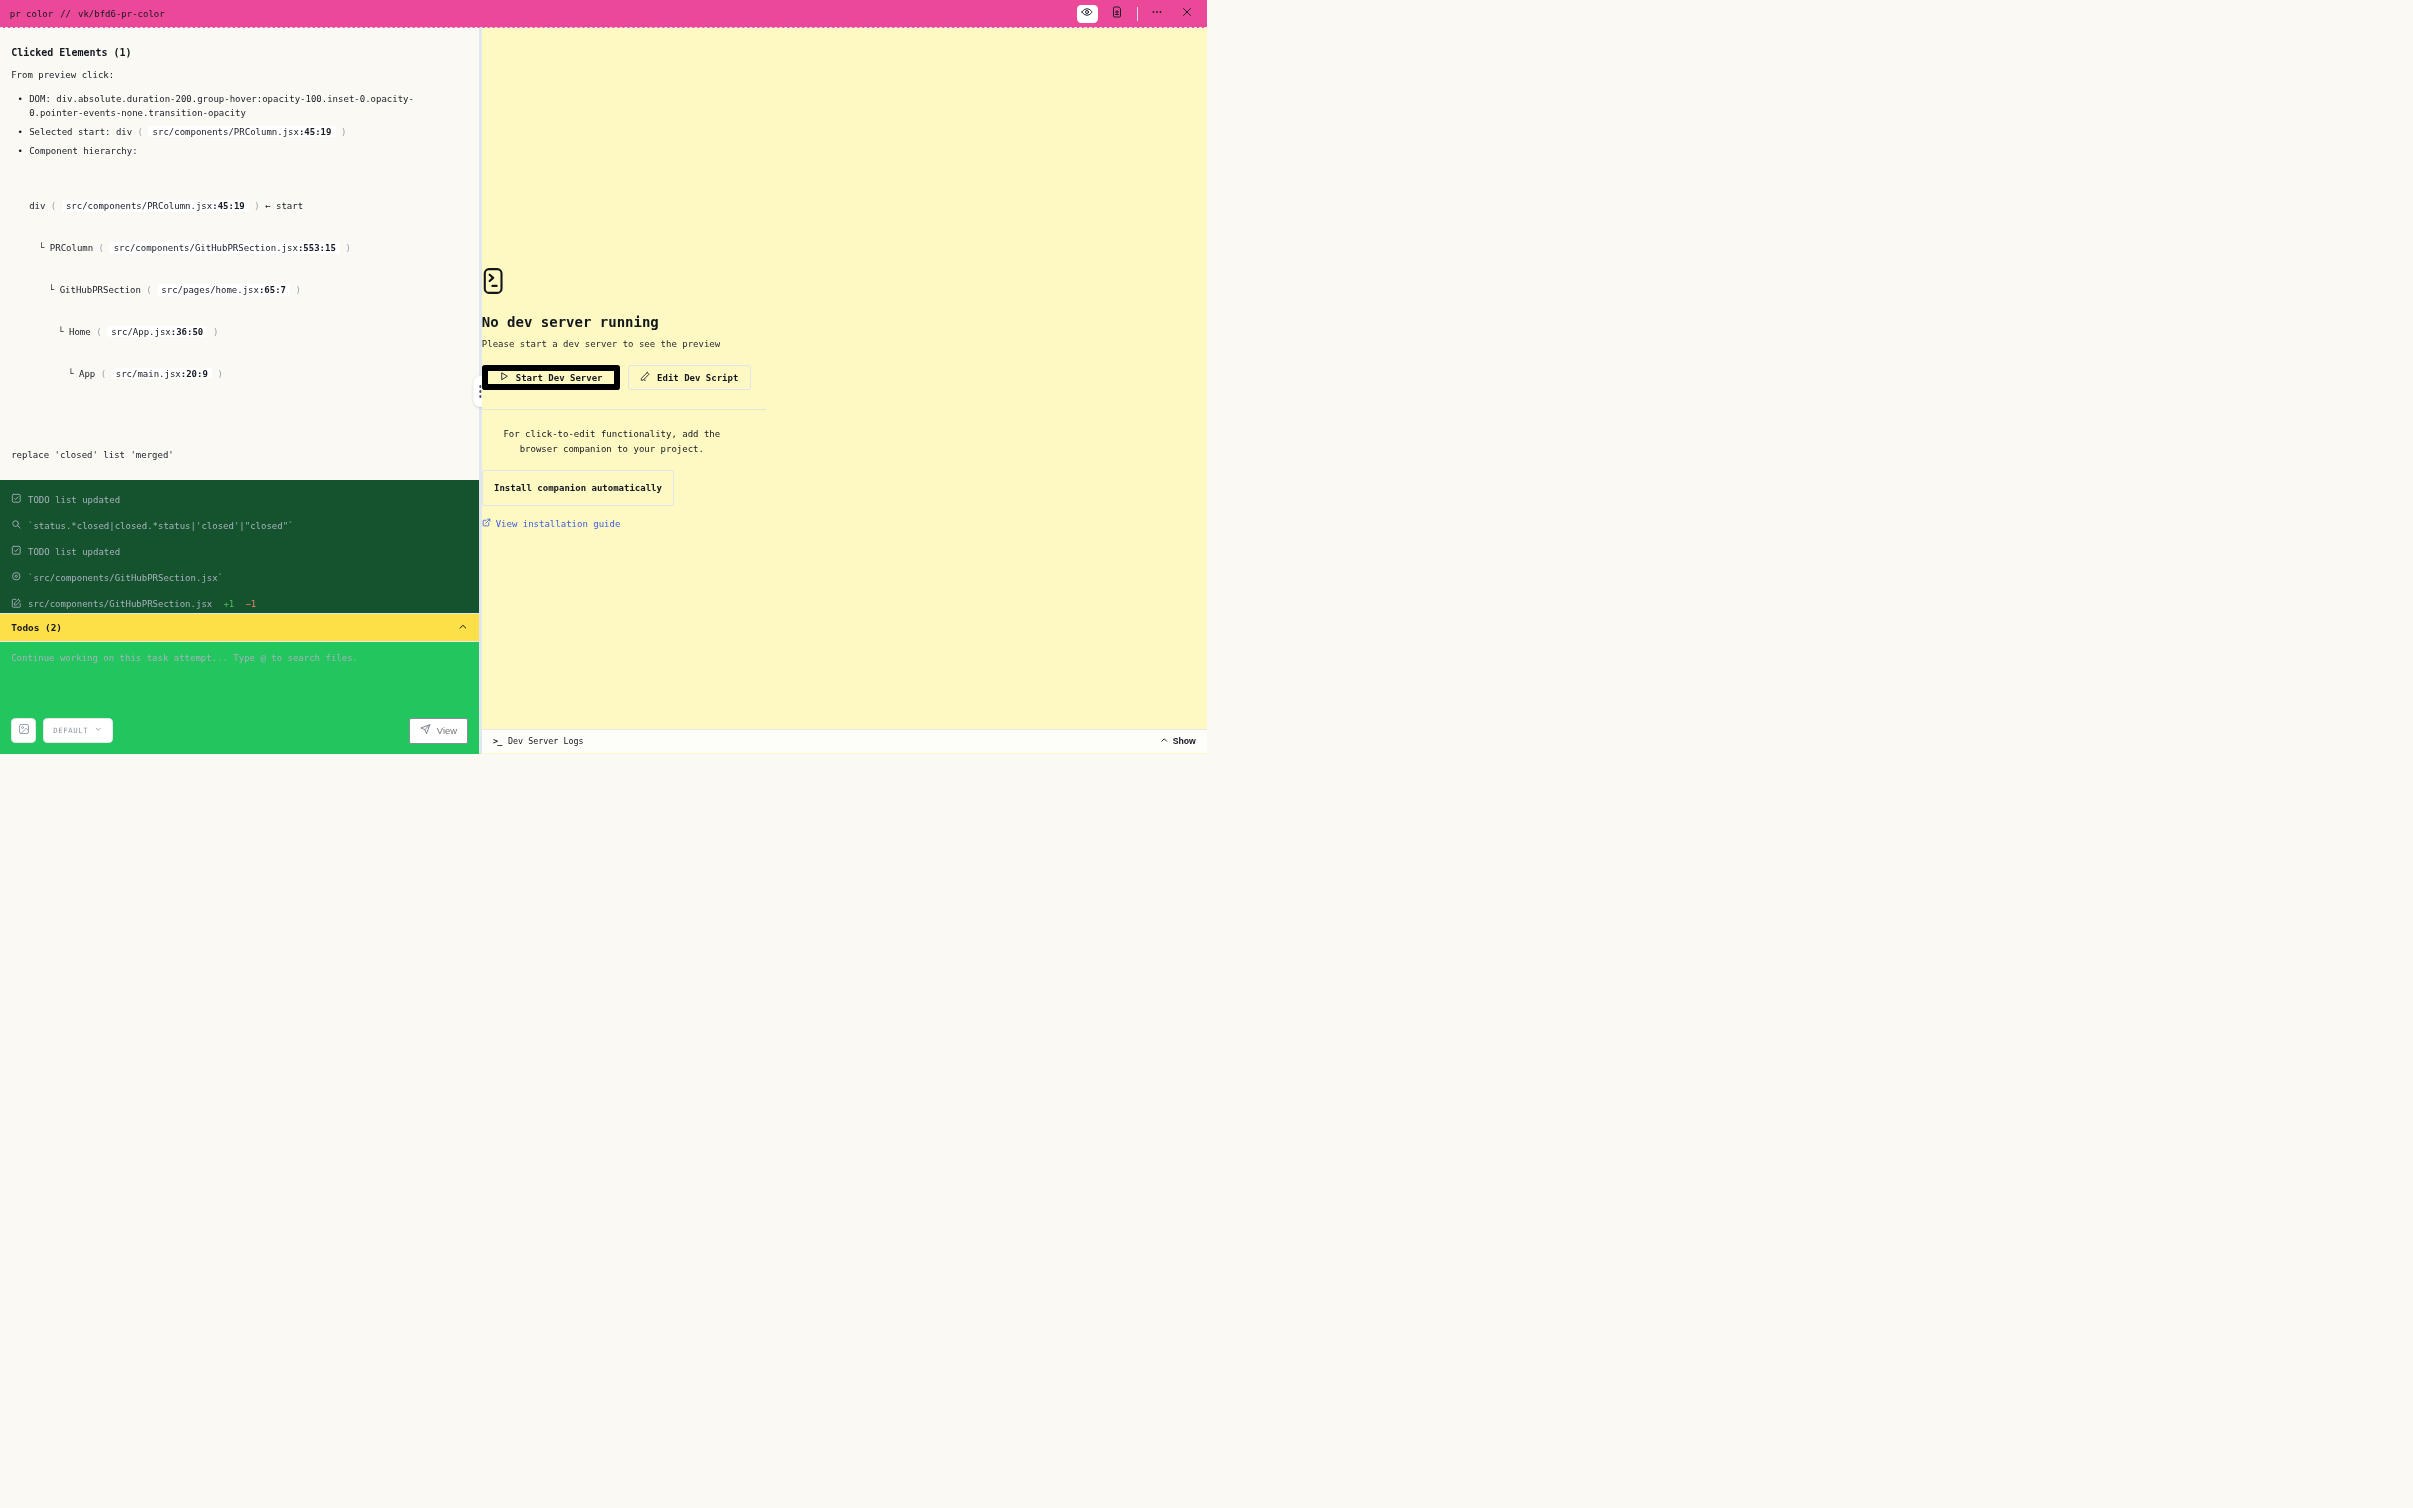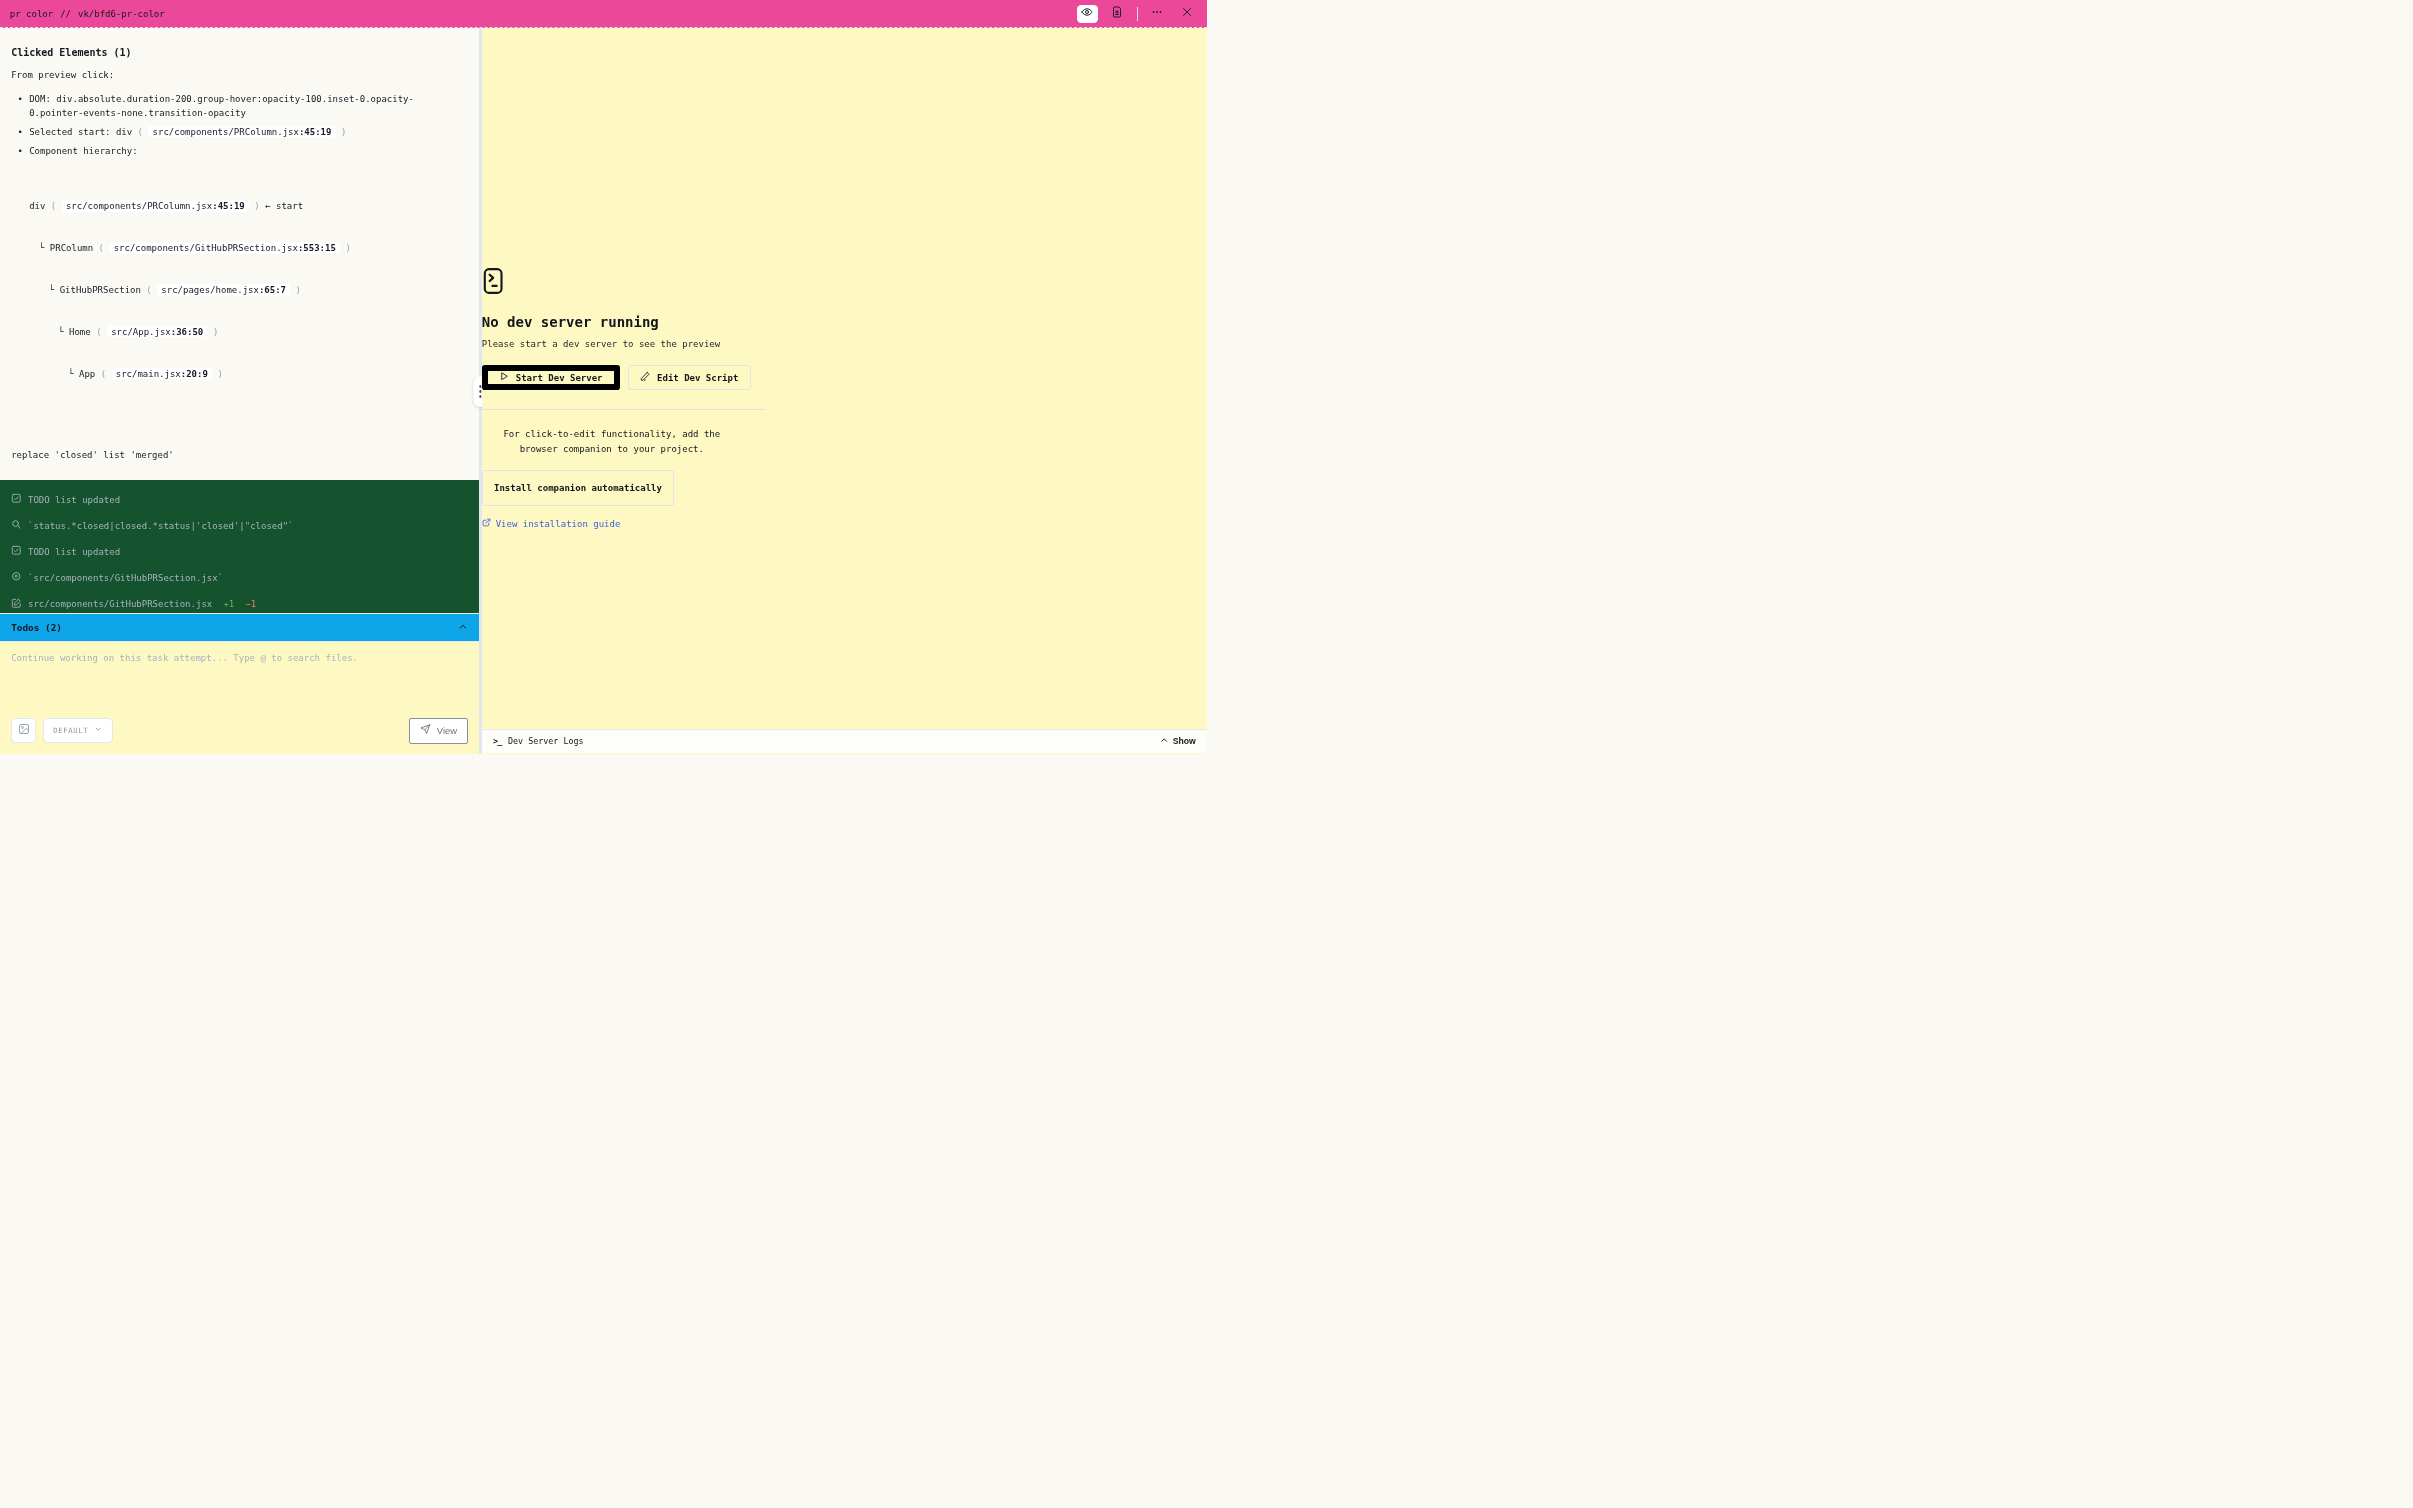--- a/index.html
+++ b/index.html
@@ -47,25 +47,25 @@
 
   .secB, .secD { background:#14532d; padding:13.3px 11.2px 9.8px; }
   .trow { display:flex; align-items:center; gap:6.3px; color:#a9b1bf; margin-bottom:11.2px; cursor:pointer; }
   .trow svg { width:10.5px; height:10.5px; flex:none; }
   .trow .ttext { white-space:pre; }
   .plus { color:#57ba5c; margin-left:4.9px; }
   .minus { color:#f07b6b; margin-left:4.9px; }
 
   .todos-bar { flex:none; height:29px; border-top:0.7px solid #e7e9ed; border-bottom:0.7px solid #e7e9ed;
     display:flex; align-items:center; justify-content:space-between; padding:0 11.2px;
-    font-weight:bold; font-size:9.4px; color:#14181f; background:#0ea5e9; }
+    font-weight:bold; font-size:9.4px; color:#14181f; background:#fde047; }
   .todos-bar svg { width:9.8px; height:9.8px; color:#14181f; }
   .chev-btn { background:none; border:0; cursor:pointer; display:flex; align-items:center; }
 
-  .composer { flex:none; height:112px; display:flex; flex-direction:column; background:#fef9c3; }
+  .composer { flex:none; height:112px; display:flex; flex-direction:column; background:#22c55e; }
   .composer textarea { flex:1; border:0; outline:0; resize:none; background:transparent;
     padding:11.2px 11.2px 0; font-family:inherit; font-size:9px; color:#171b24; }
   .composer textarea::placeholder { color:#a9b1bf; }
   .comp-row { display:flex; align-items:center; gap:7px; padding:0 11.2px 10.5px; }
   .sq-btn { width:25px; height:25px; border:0.7px solid #e4e7ec; border-radius:4.2px; background:#fff;
     display:flex; align-items:center; justify-content:center; color:#9aa3b0; cursor:pointer; }
   .sq-btn svg { width:12px; height:12px; }
   .model-btn { height:25px; border:0.7px solid #e4e7ec; border-radius:4.2px; background:#fff; padding:0 9px;
     display:flex; align-items:center; gap:6.3px; color:#8b93a1; font-family:inherit;
     font-size:7.3px; letter-spacing:0.6px; cursor:pointer; }

